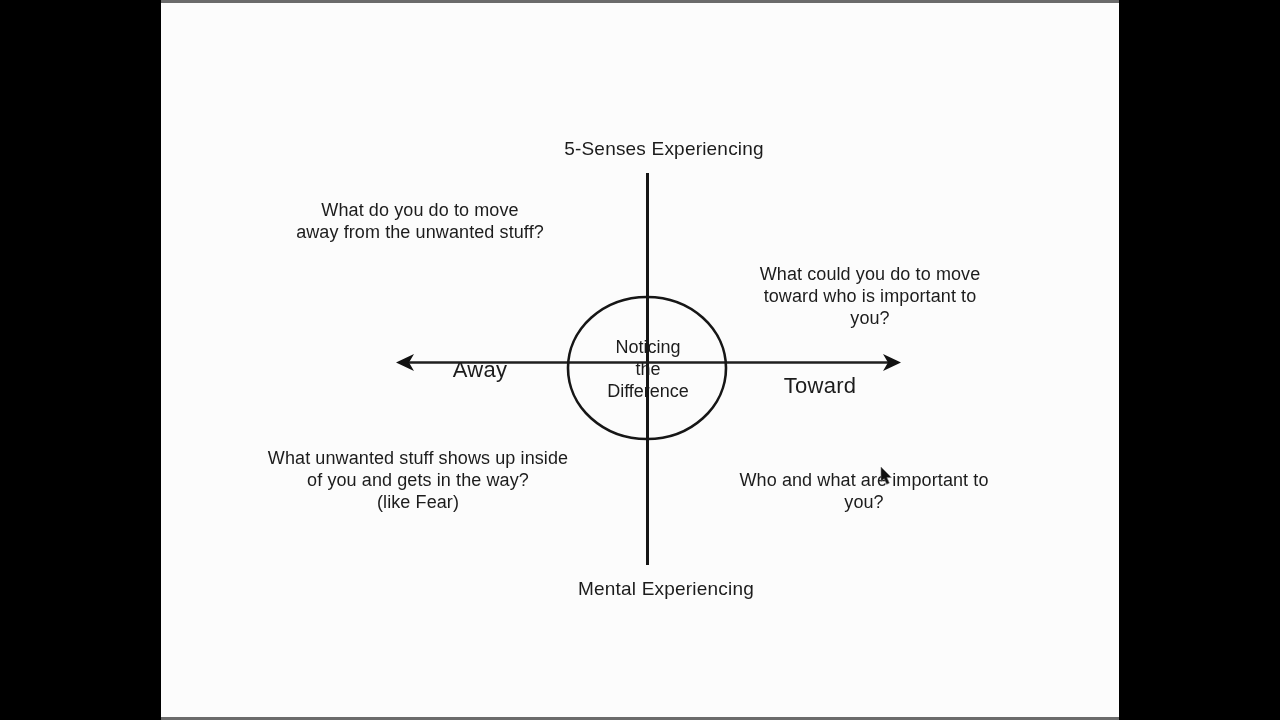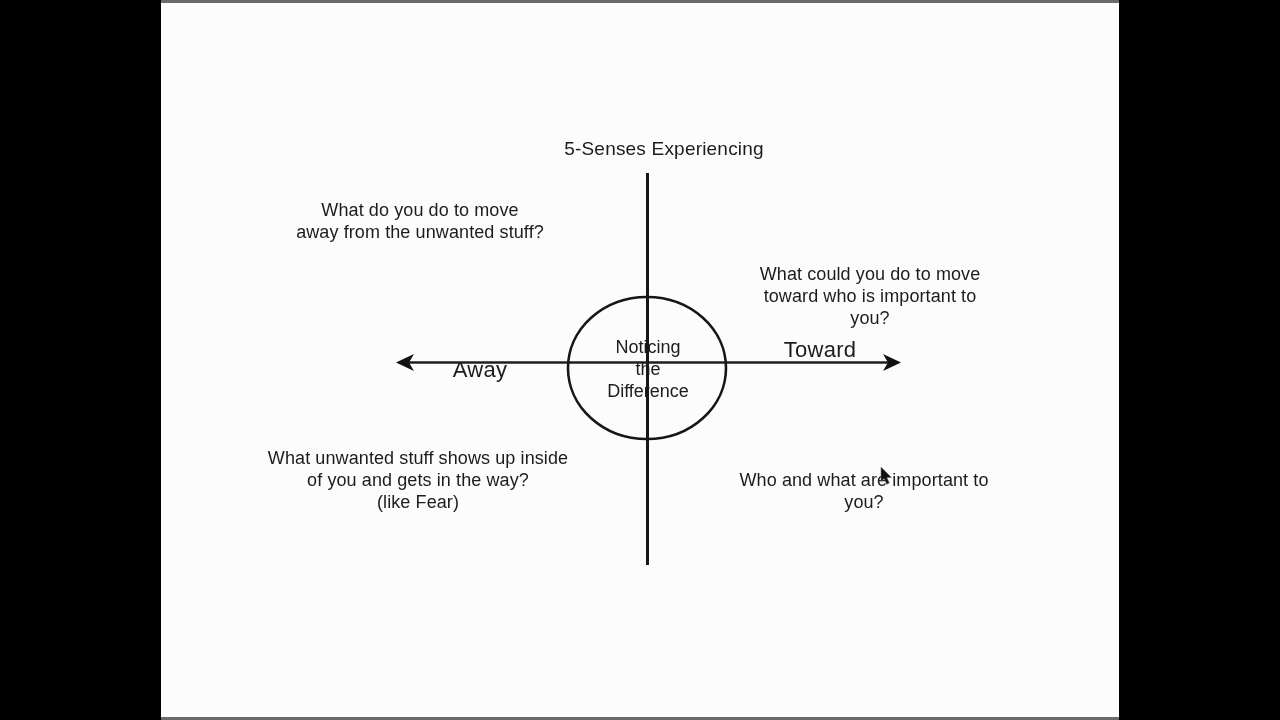--- a/index.html
+++ b/index.html
@@ -37,21 +37,21 @@
   .axis-label { font-size: 19px; letter-spacing: 0.2px; }
   .quadrant-text { font-size: 18px; line-height: 22px; letter-spacing: 0.1px; }
   .direction-label { font-size: 22px; letter-spacing: 0.3px; margin-top: 38px; }
   .circle-text { font-size: 18px; line-height: 22px; }
 
   .pos-top-axis     { left: 503px; top: 135px; }
   .pos-bottom-axis  { left: 505px; top: 575px; }
   .pos-q-top-left   { left: 259px; top: 196px; }
   .pos-q-top-right  { left: 709px; top: 212px; margin-top: 48px; }
   .pos-away         { left: 319px; top: 316px; }
-  .pos-toward       { left: 659px; top: 296px; }
+  .pos-toward       { left: 659px; top: 332px; }
   .pos-circle-label { left: 487px; top: 333px; }
   .pos-q-bot-left   { left: 257px; top: 444px; }
   .pos-q-bot-right  { left: 703px; top: 466px; }
 
   .cursor {
     position: absolute;
     left: 719px; top: 464px;
     width: 15px; height: 20px;
   }
 </style>
@@ -89,19 +89,20 @@
     <div class="label quadrant-text pos-q-bot-left">What unwanted stuff shows up inside
 of you and gets in the way?
 (like Fear)</div>
 
     <div class="label circle-text pos-circle-label">Noticing
 the
 Difference</div>
 
     <div class="label quadrant-text pos-q-bot-right">Who and what are important to you?</div>
 
+    <div class="label axis-label pos-bottom-axis">Mental Experiencing</div>
 
     <svg class="cursor" viewBox="0 0 15 20">
       <polygon points="1,0 1,14.5 4.3,11.6 6.6,17.3 9.3,16.1 6.9,10.6 11.4,10.4" fill="#111" stroke="#777" stroke-width="0.6"></polygon>
     </svg>
 
   </div>
 </div>
 
 </body></html>

